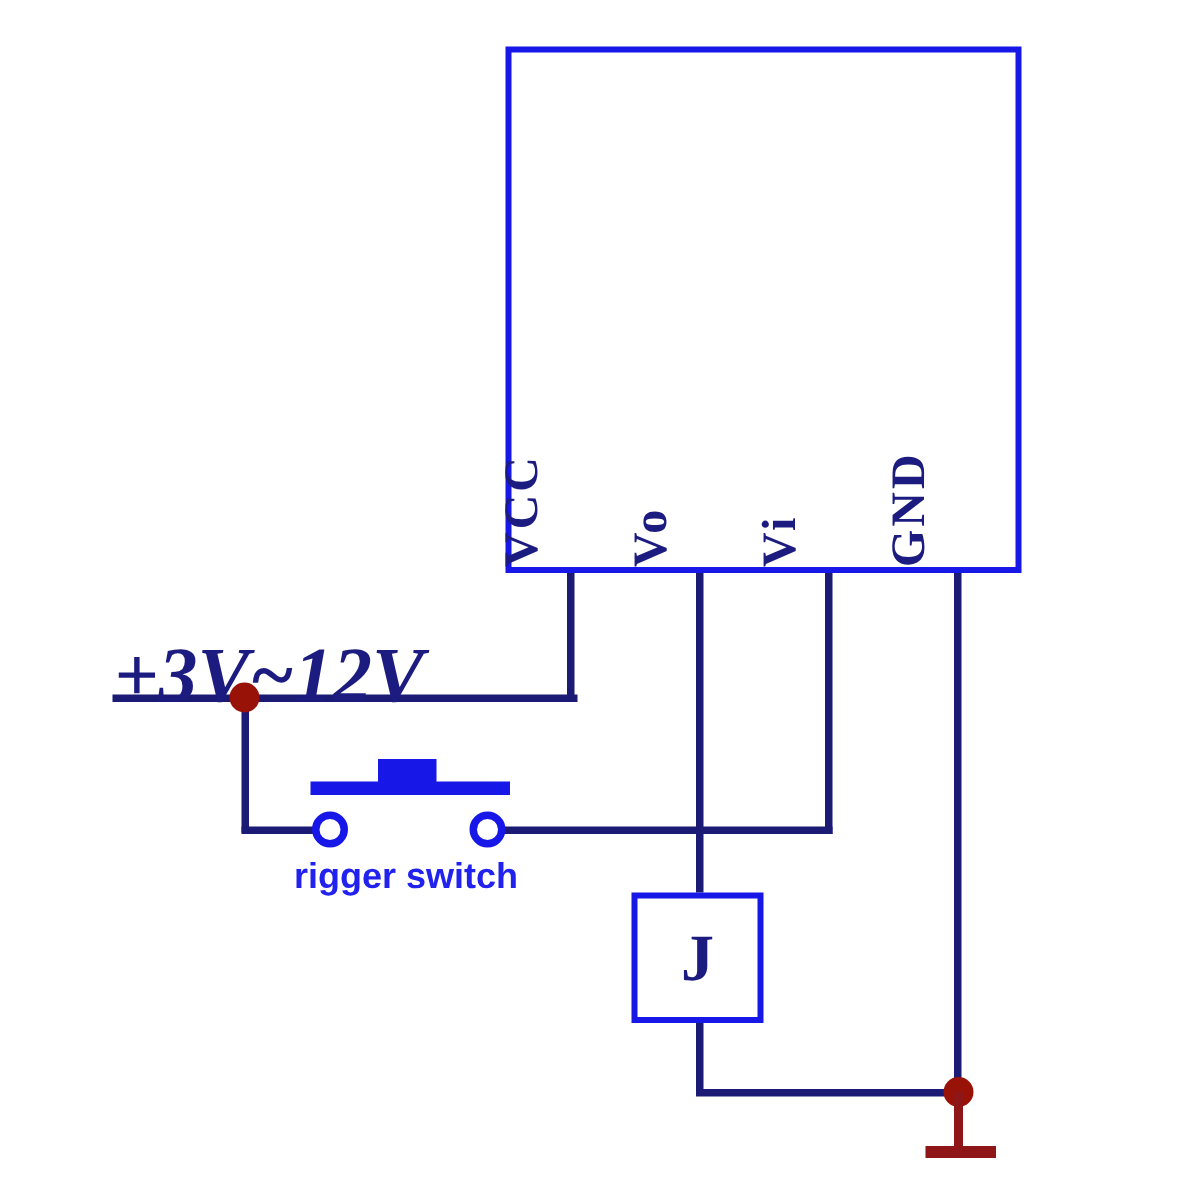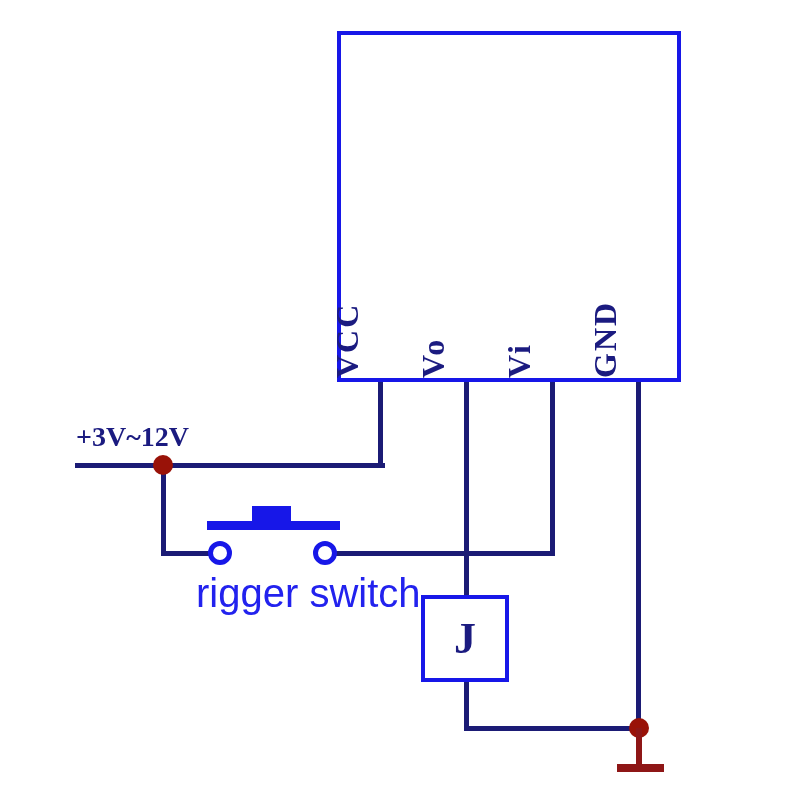--- a/index.html
+++ b/index.html
@@ -21,36 +21,36 @@
     position:absolute;left:337px;top:31px;width:344px;height:351px;
     border:4px solid var(--component);box-sizing:border-box;background:var(--background);
   }
   .pin-label{
     position:absolute;top:344px;height:34px;line-height:34px;
     transform:rotate(-90deg);transform-origin:0 100%;
     white-space:nowrap;font-size:32px;font-weight:700;letter-spacing:2px;
     color:var(--text_serif);
   }
   .supply-label{
-    position:absolute;left:76px;top:421px;font-size:28px;font-weight:700;
-    color:var(--text_serif);white-space:nowrap;
+    position:absolute;left:76px;top:421px;font-size:52px;font-weight:700;
+    color:var(--text_serif);white-space:nowrap;font-style:italic;
   }
   .junction{
     position:absolute;width:20px;height:20px;border-radius:50%;
     background:var(--junction);
   }
   .sw-bar{position:absolute;left:207px;top:521px;width:133px;height:9px;background:var(--component);}
   .sw-nub{position:absolute;left:252px;top:506px;width:39px;height:16px;background:var(--component);}
   .sw-circle{
     position:absolute;width:24px;height:24px;border-radius:50%;box-sizing:border-box;
     border:5px solid var(--component);background:var(--background);
   }
   .sw-label{
     position:absolute;left:196px;top:571px;font-family:"Liberation Sans",sans-serif;
-    font-size:40px;font-weight:400;color:var(--text_sans);white-space:nowrap;
+    font-size:24px;font-weight:700;color:var(--text_sans);white-space:nowrap;
   }
   .relay-box{
     position:absolute;left:421px;top:595px;width:88px;height:87px;box-sizing:border-box;
     border:4px solid var(--component);background:var(--background);
     display:flex;align-items:center;justify-content:center;
     font-size:44px;font-weight:700;color:var(--text_serif);
   }
   .relay-label{
     position:absolute;left:523px;top:612px;font-family:"Liberation Sans",sans-serif;
     font-size:36px;font-weight:700;color:var(--text_sans);white-space:nowrap;

